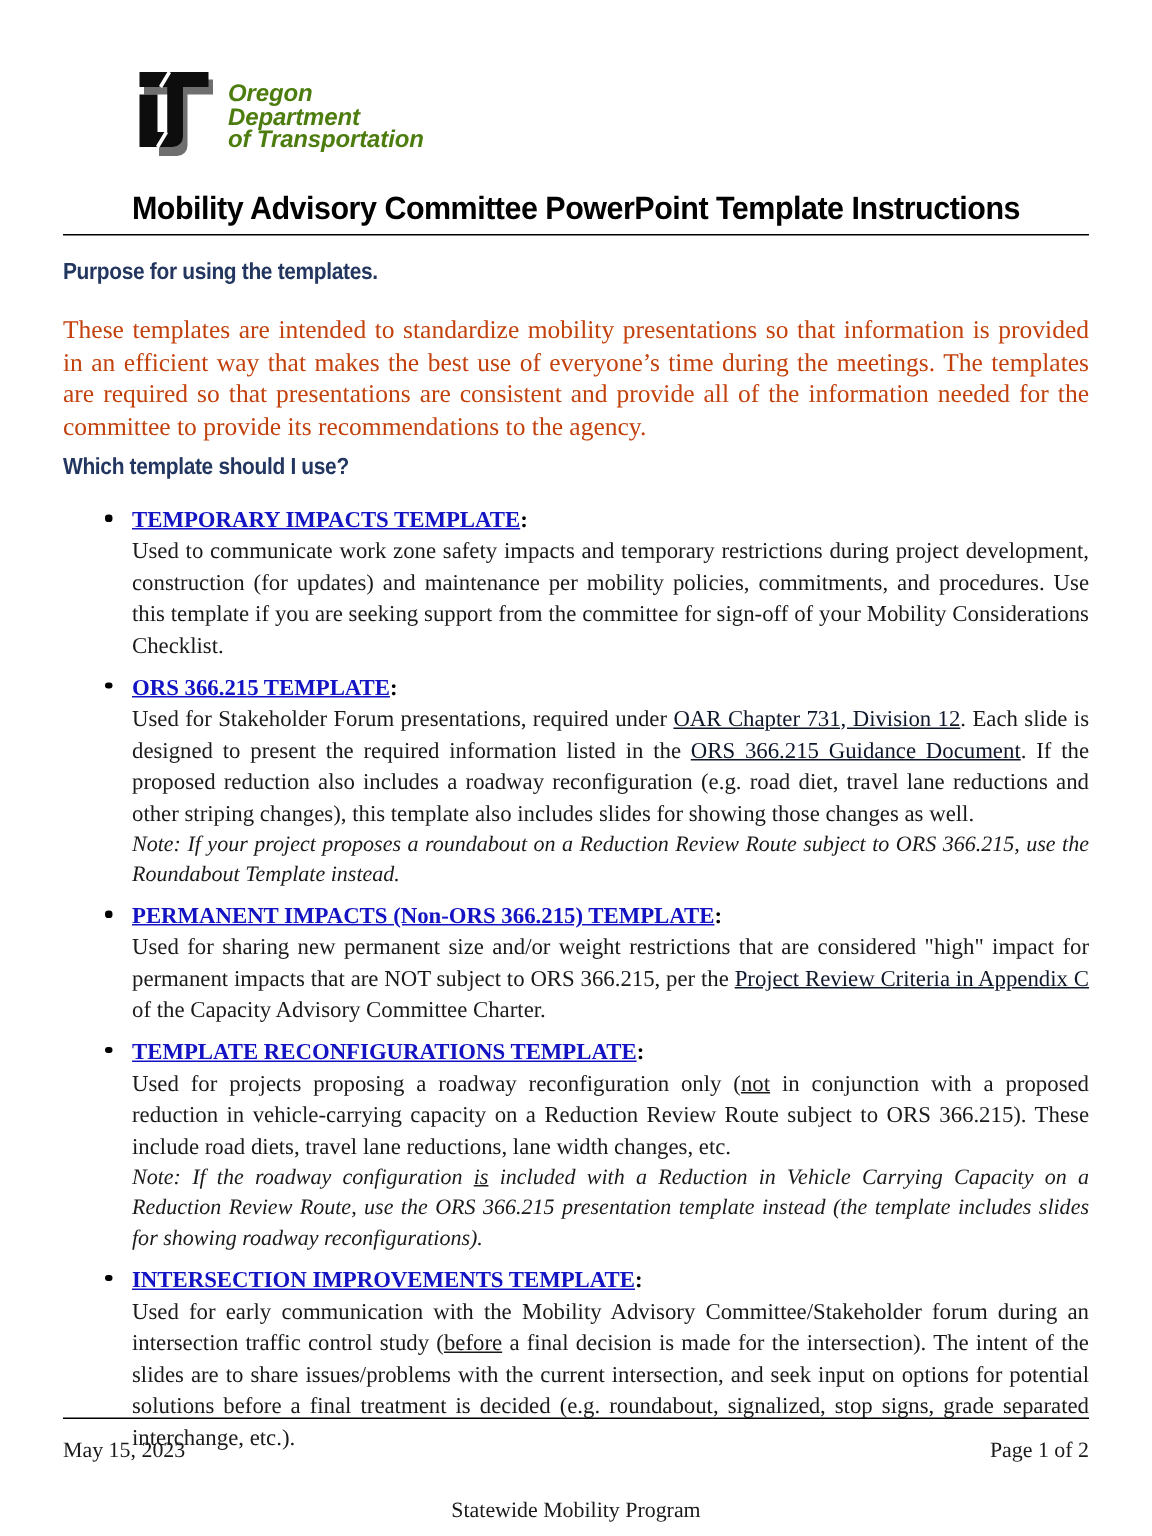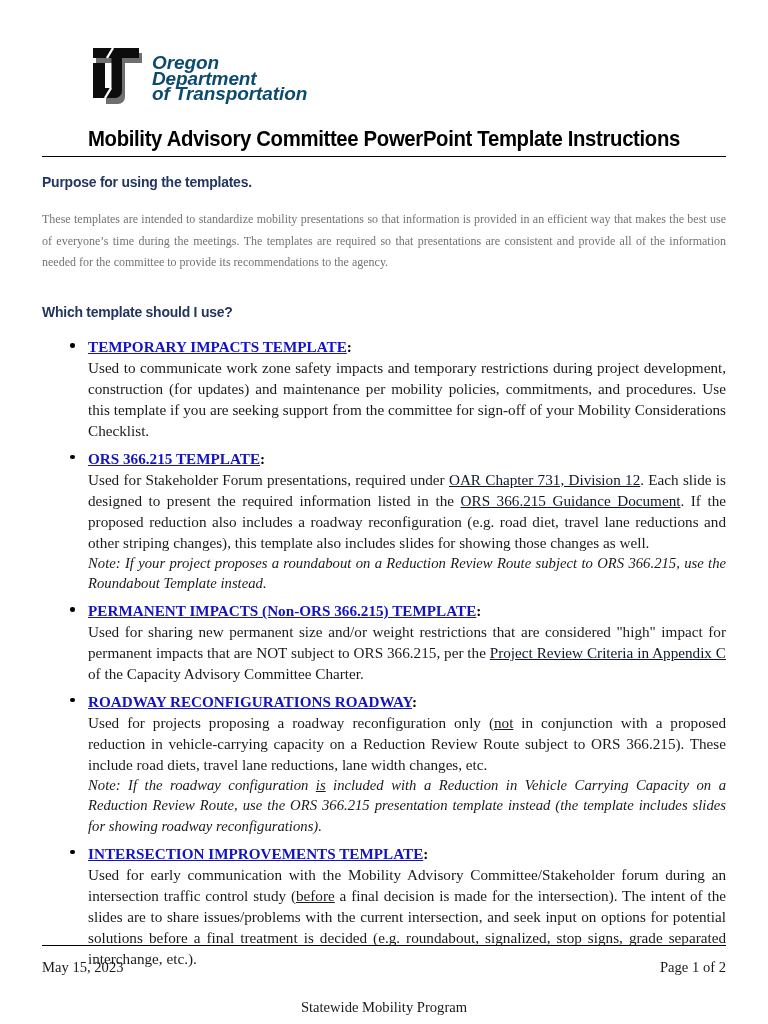--- a/index.html
+++ b/index.html
@@ -40,24 +40,24 @@
     width: 58px;
     height: 60px;
   }
   .logo-word {
     position: absolute;
     left: 62px;
     top: 11px;
     font-family: "Liberation Sans", sans-serif;
     font-weight: bold;
     font-style: italic;
-    font-size: 19px;
+    font-size: 16px;
     line-height: 15.5px;
     letter-spacing: -0.1px;
-    color: #0c4a6e;
+    color: #4d7c0f;
     white-space: nowrap;
   }
   .logo-word div { margin: 0; padding: 0; }
 
   
   .doc-title {
     position: absolute;
     left: 42px;
     top: 127px;
     width: 684px;
@@ -95,24 +95,24 @@
   }
   #head-purpose { top: 173px; }
   #head-which   { top: 303px; }
 
   
   .intro {
     position: absolute;
     left: 42px;
     top: 209px;
     width: 684px;
-    font-size: 12px;
+    font-size: 17px;
     line-height: 21.5px;
     text-align: justify;
-    color: #737373;
+    color: #c2410c;
   }
 
   
   .bullets {
     position: absolute;
     left: 42px;
     top: 337px;
     width: 684px;
   }
   .bullet-item {
@@ -251,21 +251,21 @@
     </div>
 
     <div class="bullet-item">
       <span class="bullet-dot"></span>
       <span class="bullet-title"><span class="lnk">PERMANENT IMPACTS (Non-ORS 366.215) TEMPLATE</span><span class="colon">:</span></span>
       <span class="bullet-body"><span>Used for sharing new permanent size and/or weight restrictions that are considered "high" impact for permanent impacts that are NOT subject to ORS 366.215, per the </span><span class="inline-link">Project Review Criteria in Appendix C</span><span> of the Capacity Advisory Committee Charter.</span></span>
     </div>
 
     <div class="bullet-item">
       <span class="bullet-dot"></span>
-      <span class="bullet-title"><span class="lnk">ROADWAY RECONFIGURATIONS ROADWAY</span><span class="colon">:</span></span>
+      <span class="bullet-title"><span class="lnk">TEMPLATE RECONFIGURATIONS TEMPLATE</span><span class="colon">:</span></span>
       <span class="bullet-body"><span>Used for projects proposing a roadway reconfiguration only (</span><span class="ul-plain">not</span><span> in conjunction with a proposed reduction in vehicle-carrying capacity on a Reduction Review Route subject to ORS 366.215). These include road diets, travel lane reductions, lane width changes, etc.</span></span>
       <span class="bullet-note"><span>Note: If the roadway configuration </span><span class="ul-plain">is</span><span> included with a Reduction in Vehicle Carrying Capacity on a Reduction Review Route, use the ORS 366.215 presentation template instead (the template includes slides for showing roadway reconfigurations).</span></span>
     </div>
 
     <div class="bullet-item">
       <span class="bullet-dot"></span>
       <span class="bullet-title"><span class="lnk">INTERSECTION IMPROVEMENTS TEMPLATE</span><span class="colon">:</span></span>
       <span class="bullet-body"><span>Used for early communication with the Mobility Advisory Committee/Stakeholder forum during an intersection traffic control study (</span><span class="ul-plain">before</span><span> a final decision is made for the intersection).  The intent of the slides are to share issues/problems with the current intersection, and seek input on options for potential solutions before a final treatment is decided (e.g. roundabout, signalized, stop signs, grade separated interchange, etc.).</span></span>
     </div>
 

